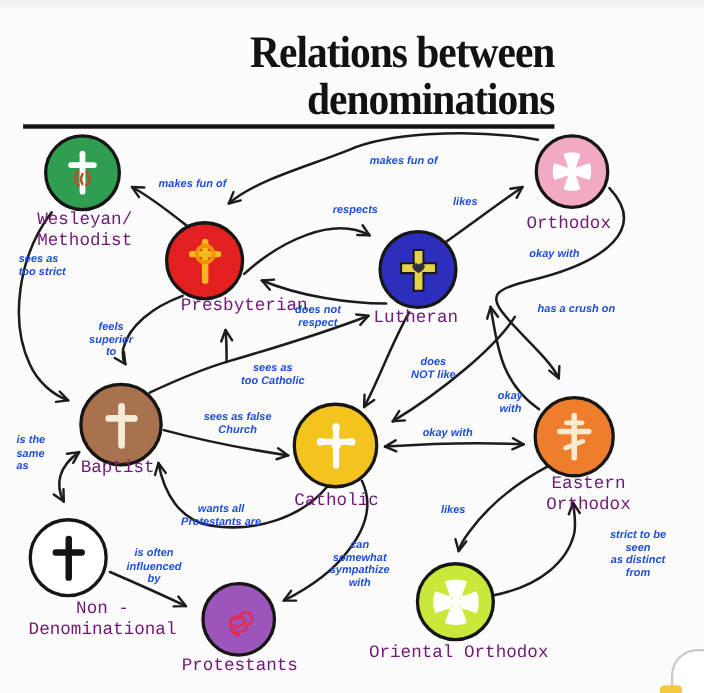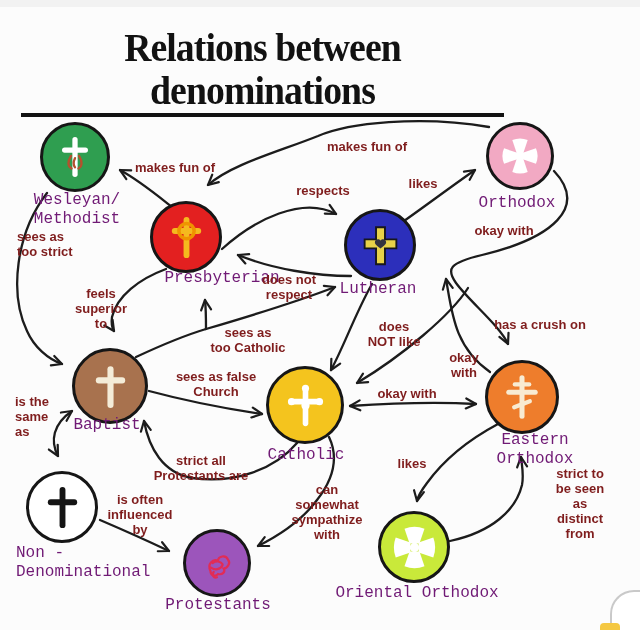--- a/index.html
+++ b/index.html
@@ -1,31 +1,31 @@
 <!DOCTYPE html>
 <html><head>
 <meta charset="utf-8">
 <style>
   html,body{margin:0;padding:0;background:#ffffff;}
   .stage{position:relative;width:640px;height:630px;background:#fcfcfc;overflow:hidden;
          font-family:"Liberation Sans",sans-serif;}
   .topstrip{position:absolute;top:0;left:0;width:640px;height:7px;background:#f2f2f2;}
-  .title-wrap{position:absolute;top:26px;left:0;width:525px;text-align:center;}
+  .title-wrap{position:absolute;top:26px;left:0;width:525px;text-align:right;}
   .title-wrap span{display:inline-block;font-family:"Liberation Serif",serif;font-weight:bold;
          font-size:41px;letter-spacing:-1px;color:#121212;border-bottom:4px solid #121212;
          padding-bottom:1px;line-height:1.05;transform:scaleX(.92);}
   svg.arrows{position:absolute;top:0;left:0;width:640px;height:630px;overflow:visible;}
   .node{position:absolute;border-radius:50%;border:3px solid #161616;box-sizing:border-box;
         display:flex;align-items:center;justify-content:center;}
   .node-name{position:absolute;font-family:Liberation Mono, monospace;color:#701a75;
         font-size:16px;line-height:1.2;white-space:pre-line;text-align:center;
         transform:translateX(-50%);}
   .node-name.left{transform:none;text-align:left;}
-  .rel{position:absolute;font-weight:bold;font-size:13px;color:#7f1d1d;line-height:1.15;
-        white-space:pre-line;text-align:center;transform:translate(-50%,-50%);}
+  .rel{position:absolute;font-weight:bold;font-size:10px;color:#1d4ed8;line-height:1.15;
+        white-space:pre-line;text-align:center;transform:translate(-50%,-50%);font-style:italic;}
   .rel.left{transform:none;text-align:left;}
   .corner-card{position:absolute;left:610px;top:590px;width:42px;height:48px;
         border-left:2.5px solid #c9c9c9;border-top:2.5px solid #c9c9c9;
         border-top-left-radius:24px;background:#fff;}
   .corner-glyph{position:absolute;left:600px;top:623px;width:20px;height:9px;
         background:#f5c842;border-radius:4px 4px 0 0;}
 </style>
 </head>
 <body>
 
@@ -149,21 +149,21 @@
       </div>
       <div class="node-name" style="left: 535px; top: 431px;">Eastern Orthodox</div>
       <div class="node" style="left: 26px; top: 471px; width: 72px; height: 72px; background: rgb(255, 255, 255);">
         <svg width="47" height="47" viewBox="0 0 40 40">
           <g stroke="#141414" stroke-width="5" stroke-linecap="round" fill="none">
             <path d="M20 5 V35"></path>
             <path d="M10 15.5 H30"></path>
           </g>
         </svg>
       </div>
-      <div class="node-name left" style="left: 16px; top: 544px;">Non -
+      <div class="node-name left" style="left: 26px; top: 544px; text-align: center;">Non -
 Denominational</div>
       <div class="node" style="left: 183px; top: 529px; width: 68px; height: 68px; background: rgb(156, 85, 187);">
         <svg width="44" height="44" viewBox="0 0 40 40">
           <g stroke="#e22c55" stroke-width="2" fill="none" stroke-linecap="round">
             <path d="M14 27c-3-6 2-11 7-9 0-4 7-6 9-1 3 3-1 8-4 8 2 3-1 6-5 5-3 3-7 1-7-3z"></path>
             <path d="M16 20c3-2 7-2 9 1"></path>
             <path d="M14 24c4 3 9 2 11-2"></path>
             <path d="M17 28c-2 3 0 6 3 5"></path>
           </g>
         </svg>
@@ -182,37 +182,37 @@
       </div>
       <div class="node-name" style="left: 417px; top: 584px;">Oriental Orthodox</div>
     </div>
   <div id="labels-layer">
       <div class="rel" style="left: 175px; top: 168px;">makes fun of</div>
       <div class="rel" style="left: 367px; top: 147px;">makes fun of</div>
       <div class="rel" style="left: 276px; top: 191px; margin-left: 47px;">respects</div>
       <div class="rel" style="left: 289px; top: 288px;">does not
 respect</div>
       <div class="rel" style="left: 423px; top: 184px;">likes</div>
-      <div class="rel" style="left: 540px; top: 281px; margin-top: 44px;">has a crush on</div>
+      <div class="rel" style="left: 524px; top: 281px;">has a crush on</div>
       <div class="rel" style="left: 504px; top: 231px;">okay with</div>
       <div class="rel" style="left: 464px; top: 366px;">okay
 with</div>
       <div class="rel left" style="left: 17px; top: 230px;">sees as
 too strict</div>
       <div class="rel" style="left: 101px; top: 293px; margin-top: 16px;">feels
 superior
 to</div>
       <div class="rel" style="left: 248px; top: 341px;">sees as
 too Catholic</div>
       <div class="rel" style="left: 394px; top: 335px;">does
 NOT like</div>
       <div class="rel" style="left: 216px; top: 385px;">sees as false
 Church</div>
       <div class="rel" style="left: 407px; top: 394px;">okay with</div>
-      <div class="rel" style="left: 201px; top: 469px;">strict all
+      <div class="rel" style="left: 201px; top: 469px;">wants all
 Protestants are</div>
       <div class="rel left" style="left: 15px; top: 395px;">is the
 same
 as</div>
       <div class="rel" style="left: 140px; top: 515px;">is often
 influenced
 by</div>
       <div class="rel" style="left: 327px; top: 513px;">can
 somewhat
 sympathize

